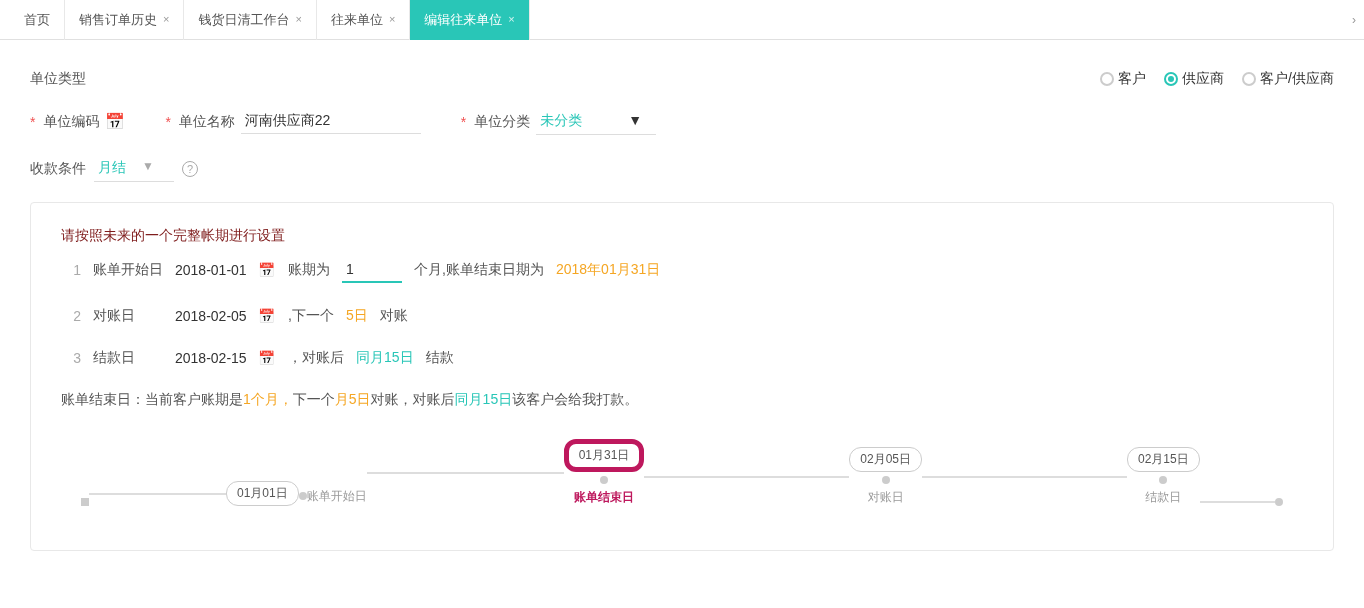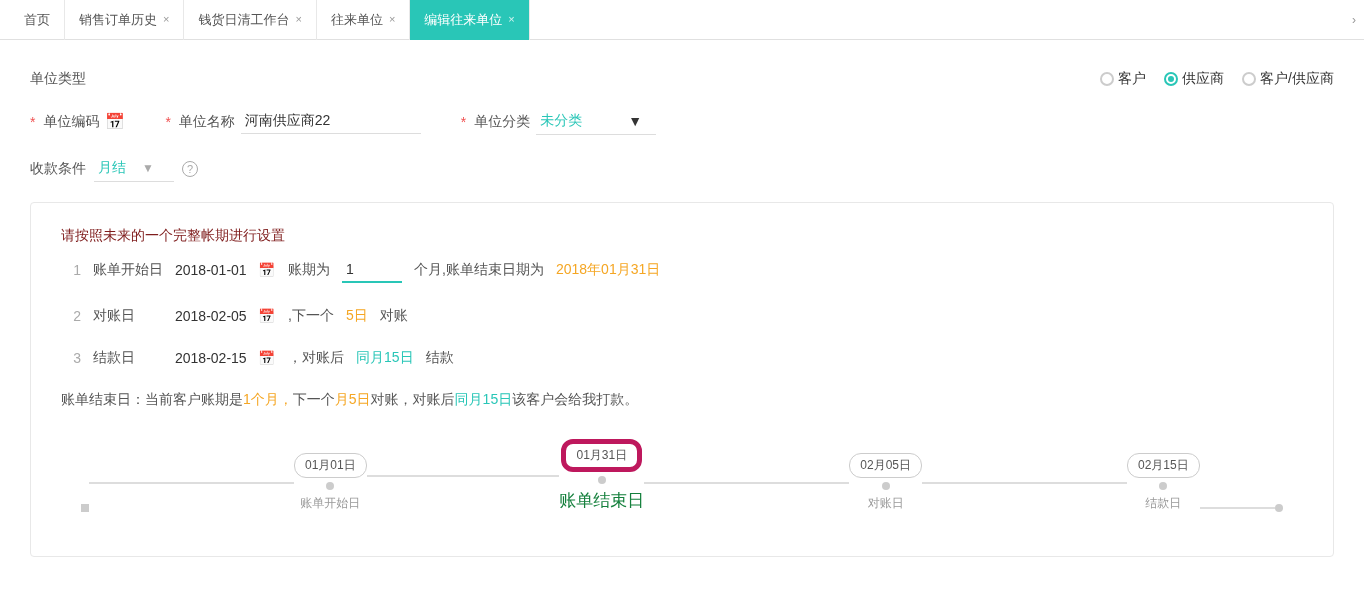--- a/index.html
+++ b/index.html
@@ -119,21 +119,21 @@
 
     .calendar-icon {
       color: #29c6b7;
       cursor: pointer;
       font-size: 16px;
     }
 
     
     .select-field {
       display: flex;
-      align-items: center;
+      align-items: flex-start;
       gap: 6px;
       border-bottom: 1px solid #ddd;
       padding: 4px 4px;
       cursor: pointer;
     }
     .select-text {
       color: #29c6b7;
       font-size: 14px;
     }
 
@@ -327,33 +327,33 @@
       </div>
 
       <div style="display:flex; align-items:flex-end; padding: 0 20px; gap:0;">
 
         <div style="display:flex; flex-direction:column; align-items:center;">
           <div style="width:8px; height:8px; background:#ccc; border-radius:50; margin-bottom:0;"></div>
         </div>
 
         <div style="flex:1; display:flex; align-items:center;">
           <div style="flex:1; height:2px; background:#ddd;"></div>
-          <div style="display:flex; flex-direction:column; align-items:center;">
+          <div style="display:flex; flex-direction:row; align-items:center;">
             <div style="border:1px solid #ccc; border-radius:12px; padding:3px 10px; font-size:12px; color:#555; background:#fff; white-space:nowrap;">01月01日</div>
             <div style="width:8px; height:8px; background:#ccc; border-radius:50%; margin-top:4px;"></div>
             <div style="font-size:12px; color:#999; margin-top:5px; white-space:nowrap;">账单开始日</div>
           </div>
         </div>
 
         <div style="flex:1; display:flex; align-items:center;">
           <div style="flex:1; height:2px; background:#ddd;"></div>
           <div style="display:flex; flex-direction:column; align-items:center;">
             <div style="border:5px solid #be185d; border-radius:12px; padding:3px 10px; font-size:12px; color:#555; background:#fff; white-space:nowrap;">01月31日</div>
             <div style="width:8px; height:8px; background:#ccc; border-radius:50%; margin-top:4px;"></div>
-            <div style="font-size:17px; color:#15803d; margin-top:5px; white-space:nowrap;">账单结束日</div>
+            <div style="font-size:12px; color:#be185d; margin-top:5px; white-space:nowrap;font-weight:bold;">账单结束日</div>
           </div>
         </div>
 
         <div style="flex:1; display:flex; align-items:center;">
           <div style="flex:1; height:2px; background:#ddd;"></div>
           <div style="display:flex; flex-direction:column; align-items:center;">
             <div style="border:1px solid #ccc; border-radius:12px; padding:3px 10px; font-size:12px; color:#555; background:#fff; white-space:nowrap;">02月05日</div>
             <div style="width:8px; height:8px; background:#ccc; border-radius:50%; margin-top:4px;"></div>
             <div style="font-size:12px; color:#999; margin-top:5px; white-space:nowrap;">对账日</div>
           </div>

